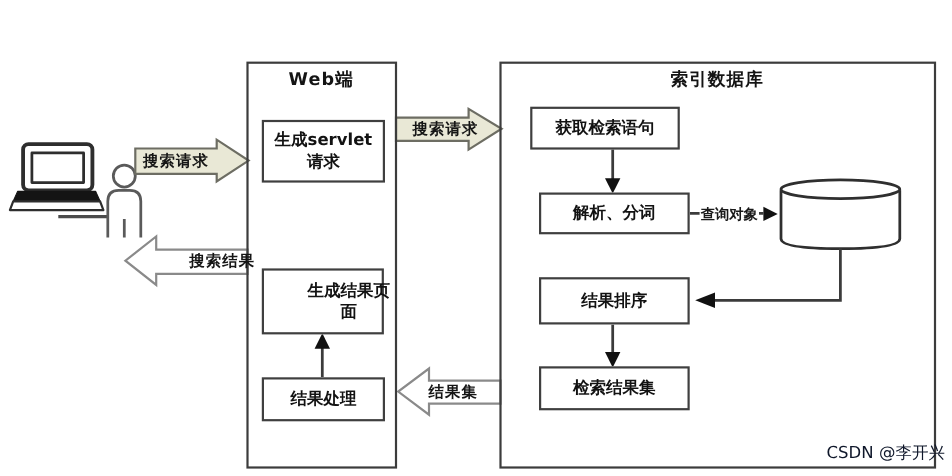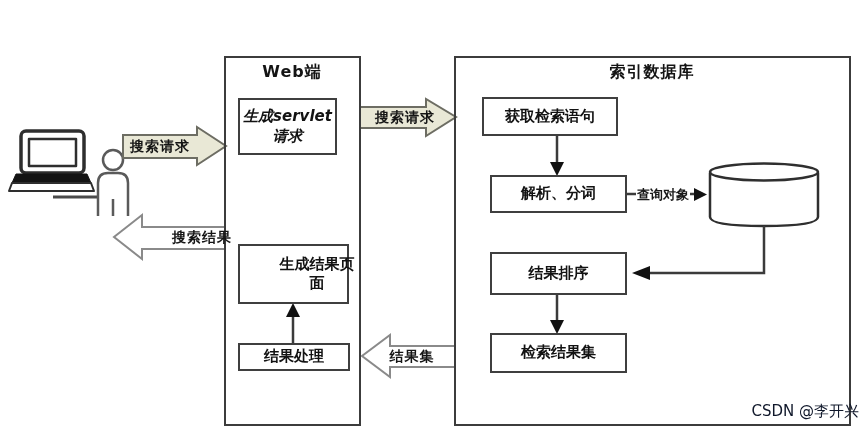--- a/index.html
+++ b/index.html
@@ -97,35 +97,35 @@
       <polygon points="286,317 300,317 293,303" fill="#111111"></polygon>
     </g>
   </svg>
 
   <div class="panel" style="left:224px;top:56px;width:137px;height:370px;"></div>
   <div class="ptitle" style="left:292px;top:62px;">Web端</div>
 
   <div class="panel" style="left:454px;top:56px;width:397px;height:370px;"></div>
   <div class="ptitle" style="left:652px;top:62px;">索引数据库</div>
 
-  <div class="box" style="left:238px;top:98px;width:99px;height:57px;font-style:italic;">
+  <div class="box" style="left:238px;top:109px;width:112px;height:57px;">
     <div>
       <div class="ln">生成servlet</div>
       <div class="ln">请求</div>
     </div>
   </div>
 
   <div class="box" style="left:238px;top:244px;width:111px;height:60px;padding-left:47px;">
     <div>
       <div class="ln">生成结果页</div>
       <div class="ln">面</div>
     </div>
   </div>
 
-  <div class="box" style="left:238px;top:343px;width:112px;height:28px;">结果处理</div>
+  <div class="box" style="left:238px;top:343px;width:112px;height:40px;">结果处理</div>
 
   <div class="box" style="left:482px;top:97px;width:136px;height:39px;">获取检索语句</div>
 
   <div class="box" style="left:490px;top:175px;width:137px;height:38px;">解析、分词</div>
 
   <div class="box" style="left:490px;top:252px;width:137px;height:43px;">结果排序</div>
 
   <div class="box" style="left:490px;top:333px;width:137px;height:40px;">检索结果集</div>
 
 

